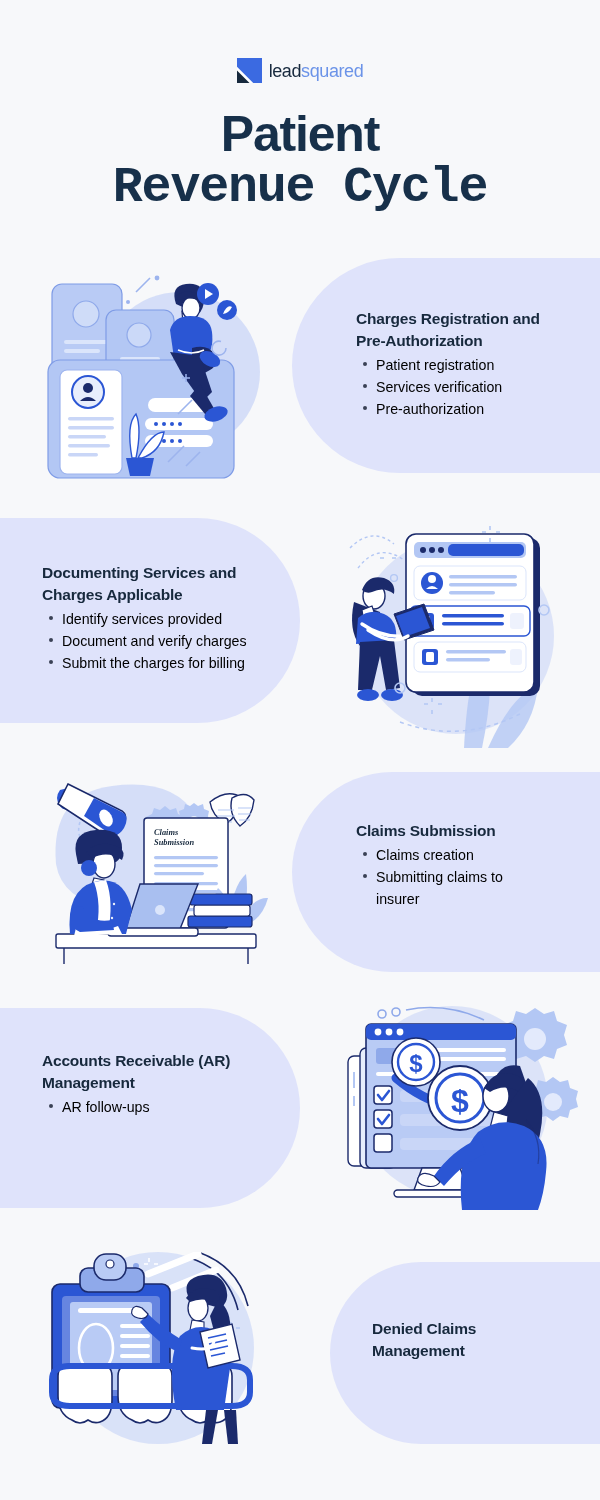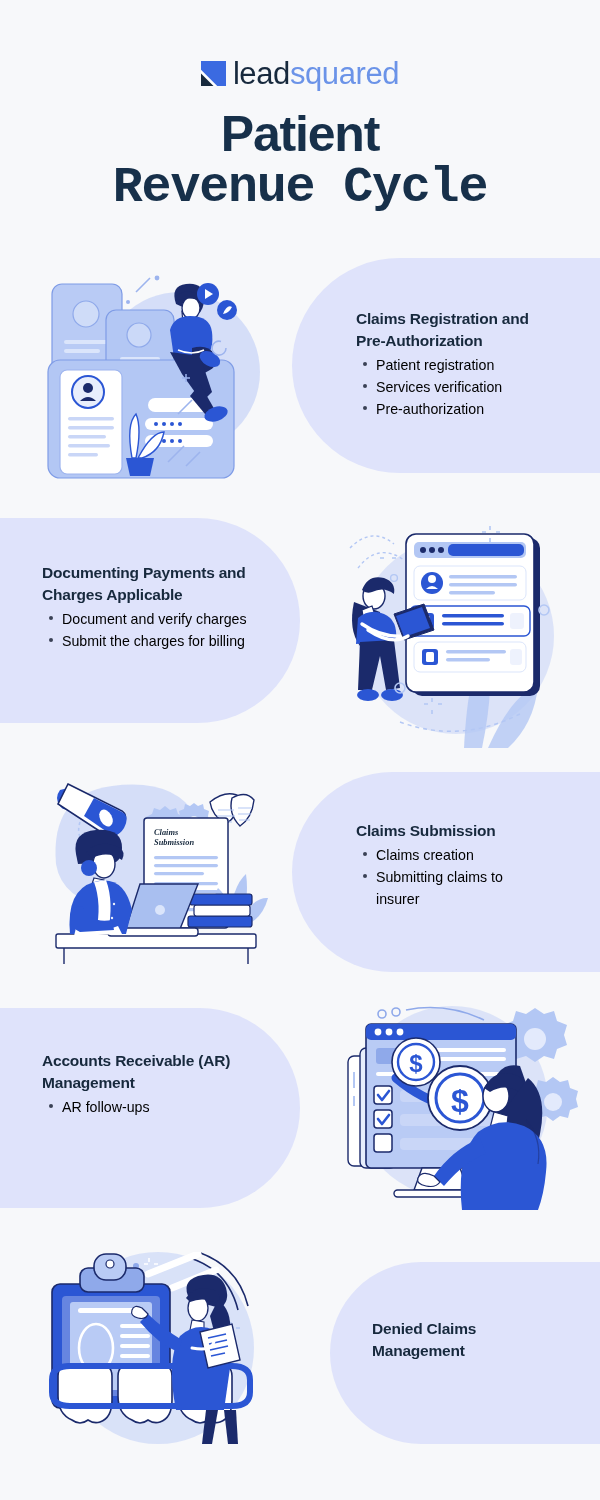--- a/index.html
+++ b/index.html
@@ -15,21 +15,21 @@
     background: #f7f8fa;
     overflow: hidden;
   }
 
   
   .logo-row {
     position: absolute; top: 58px; left: 0; width: 600px;
     display: flex; align-items: center; justify-content: center; gap: 7px;
   }
   .logo-mark { width: 25px; height: 25px; display: block; }
-  .logo-word { font-size: 31px; font-weight: 400; letter-spacing: -0.4px; line-height: 1; }
+  .logo-word { font-size: 18px; font-weight: 400; letter-spacing: -0.4px; line-height: 1; }
   .logo-word .lw-a { color: #17293d; }
   .logo-word .lw-b { color: #6b93e8; }
 
   .title {
     position: absolute; top: 108px; left: 0; width: 600px;
     text-align: center; color: #17304a;
     font-size: 50px; font-weight: 700; line-height: 1.06;
     letter-spacing: -1.2px;
   }
   .title .t2 { display: block; font-family: Liberation Mono, monospace; }
@@ -162,39 +162,40 @@
       <path d="M128 200 l16 -16" stroke="#9db4ee" stroke-width="1.6"></path>
       <path d="M146 204 l14 -14" stroke="#9db4ee" stroke-width="1.6"></path>
       <path d="M146 112 v8 M142 116 h8" stroke="#9db4ee" stroke-width="1.5"></path>
       <circle cx="117" cy="16" r="2.4" fill="#9db4ee"></circle>
       <circle cx="88" cy="40" r="2" fill="#9db4ee"></circle>
     </svg>
   </div>
 
   <div class="block" style="left:356px; top:308px; width:230px;">
     <h2>
-      <span>Claims Registration and</span><br>
+      <span>Charges Registration and</span><br>
       <span>Pre-Authorization</span>
     </h2>
     <ul>
       <li><span class="bullet"></span><span>Patient registration</span></li>
       <li><span class="bullet"></span><span>Services verification</span></li>
       <li><span class="bullet"></span><span>Pre-authorization</span></li>
     </ul>
   </div>
 
   <div class="blob left" style="left:-20px; top:518px; width:320px; height:205px;"></div>
   <div class="blob-shadow" style="left:-20px; top:560px; width:300px; height:196px; z-index:-1;"></div>
 
   <div class="block" style="left:42px; top:562px; width:250px;">
     <h2>
-      <span>Documenting Payments and</span><br>
+      <span>Documenting Services and</span><br>
       <span>Charges Applicable</span>
     </h2>
     <ul>
+      <li><span class="bullet"></span><span>Identify services provided</span></li>
       <li><span class="bullet"></span><span>Document and verify charges</span></li>
       <li><span class="bullet"></span><span>Submit the charges for billing</span></li>
     </ul>
   </div>
 
   <div class="illus" style="left:338px; top:518px; width:230px; height:230px;">
     <svg width="230" height="230" viewBox="0 0 230 230">
       <circle cx="118" cy="118" r="98" fill="#c9d6f7" opacity="0.6"></circle>
 
       <path d="M126 230 q4 -80 22 -102 q10 34 -4 102 z" fill="#b3c7f4" opacity="0.8"></path>

